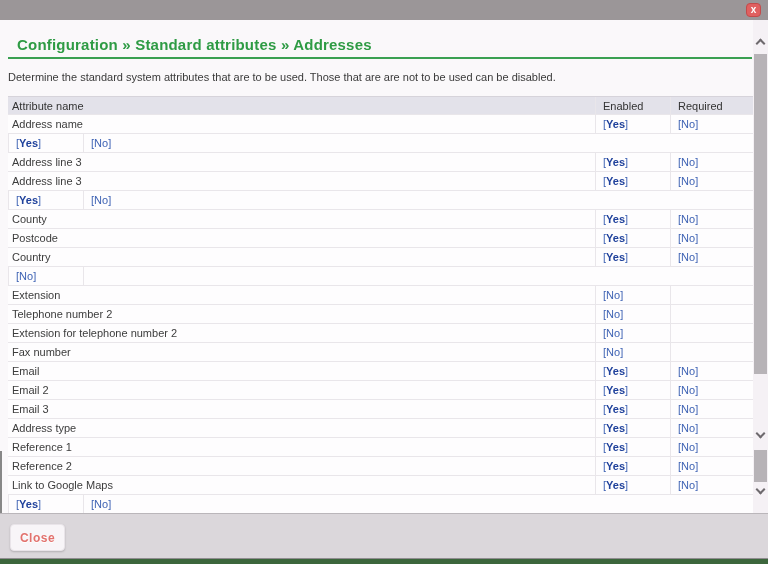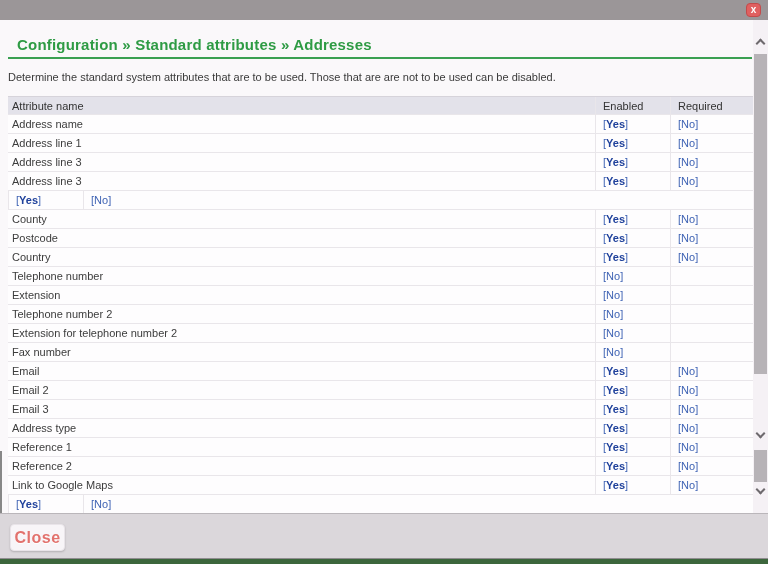--- a/index.html
+++ b/index.html
@@ -42,21 +42,21 @@
   .chev { position:absolute; right:4px; width:7px; height:7px; border:solid #6e6a6e; border-width:0 2px 2px 0; cursor:pointer; }
   .chev.up    { top:40px; transform:rotate(-135deg); }
   .chev.down1 { top:430px; transform:rotate(45deg); }
   .chev.down2 { top:486px; transform:rotate(45deg); }
   
   .footer { position:absolute; left:0; top:513px; width:768px; height:45px; background:#dbd7db; border-top:1px solid #bab6ba; }
   .close-button {
     position:absolute; left:10px; top:10px; width:55px; height:27px;
     background:#f8f5f8; border:1px solid #e9e4e9; border-radius:4px;
     box-shadow:0 1px 2px rgba(0,0,0,0.18);
-    font-family:"Liberation Sans", sans-serif; font-size:16px; font-weight:bold;
+    font-family:"Liberation Sans", sans-serif; font-size:12px; font-weight:bold;
     color:#e2716d; letter-spacing:0.5px; text-shadow:0 1px 0 #fff; cursor:pointer;
   }
   .bottom-line { position:absolute; left:0; top:558px; width:768px; height:1px; background:#908c90; }
   .bottom-bar  { position:absolute; left:0; top:559px; width:768px; height:5px; background:#3c663c; }
 </style>
 </head>
 <body>
 
 <div id="screen">
 
@@ -79,21 +79,20 @@
       <div class="cell c-name">Address name</div>
       <div class="cell c-enab">
         <a class="lnk yes"><span class="v">Yes</span></a>
       </div>
       <div class="cell c-reqd">
         <a class="lnk"><span class="v">No</span></a>
       </div>
     </div>
 
     <div class="trow">
-      <div class="cell c-name">Address line 1</div>
       <div class="cell c-enab">
         <a class="lnk yes"><span class="v">Yes</span></a>
       </div>
       <div class="cell c-reqd">
         <a class="lnk"><span class="v">No</span></a>
       </div>
     </div>
 
     <div class="trow">
       <div class="cell c-name">Address line 3</div>
@@ -148,21 +147,20 @@
       <div class="cell c-name">Country</div>
       <div class="cell c-enab">
         <a class="lnk yes"><span class="v">Yes</span></a>
       </div>
       <div class="cell c-reqd">
         <a class="lnk"><span class="v">No</span></a>
       </div>
     </div>
 
     <div class="trow">
-      <div class="cell c-name">Telephone number</div>
       <div class="cell c-enab">
         <a class="lnk"><span class="v">No</span></a>
       </div>
       <div class="cell c-reqd">
         
       </div>
     </div>
 
     <div class="trow">
       <div class="cell c-name">Extension</div>

